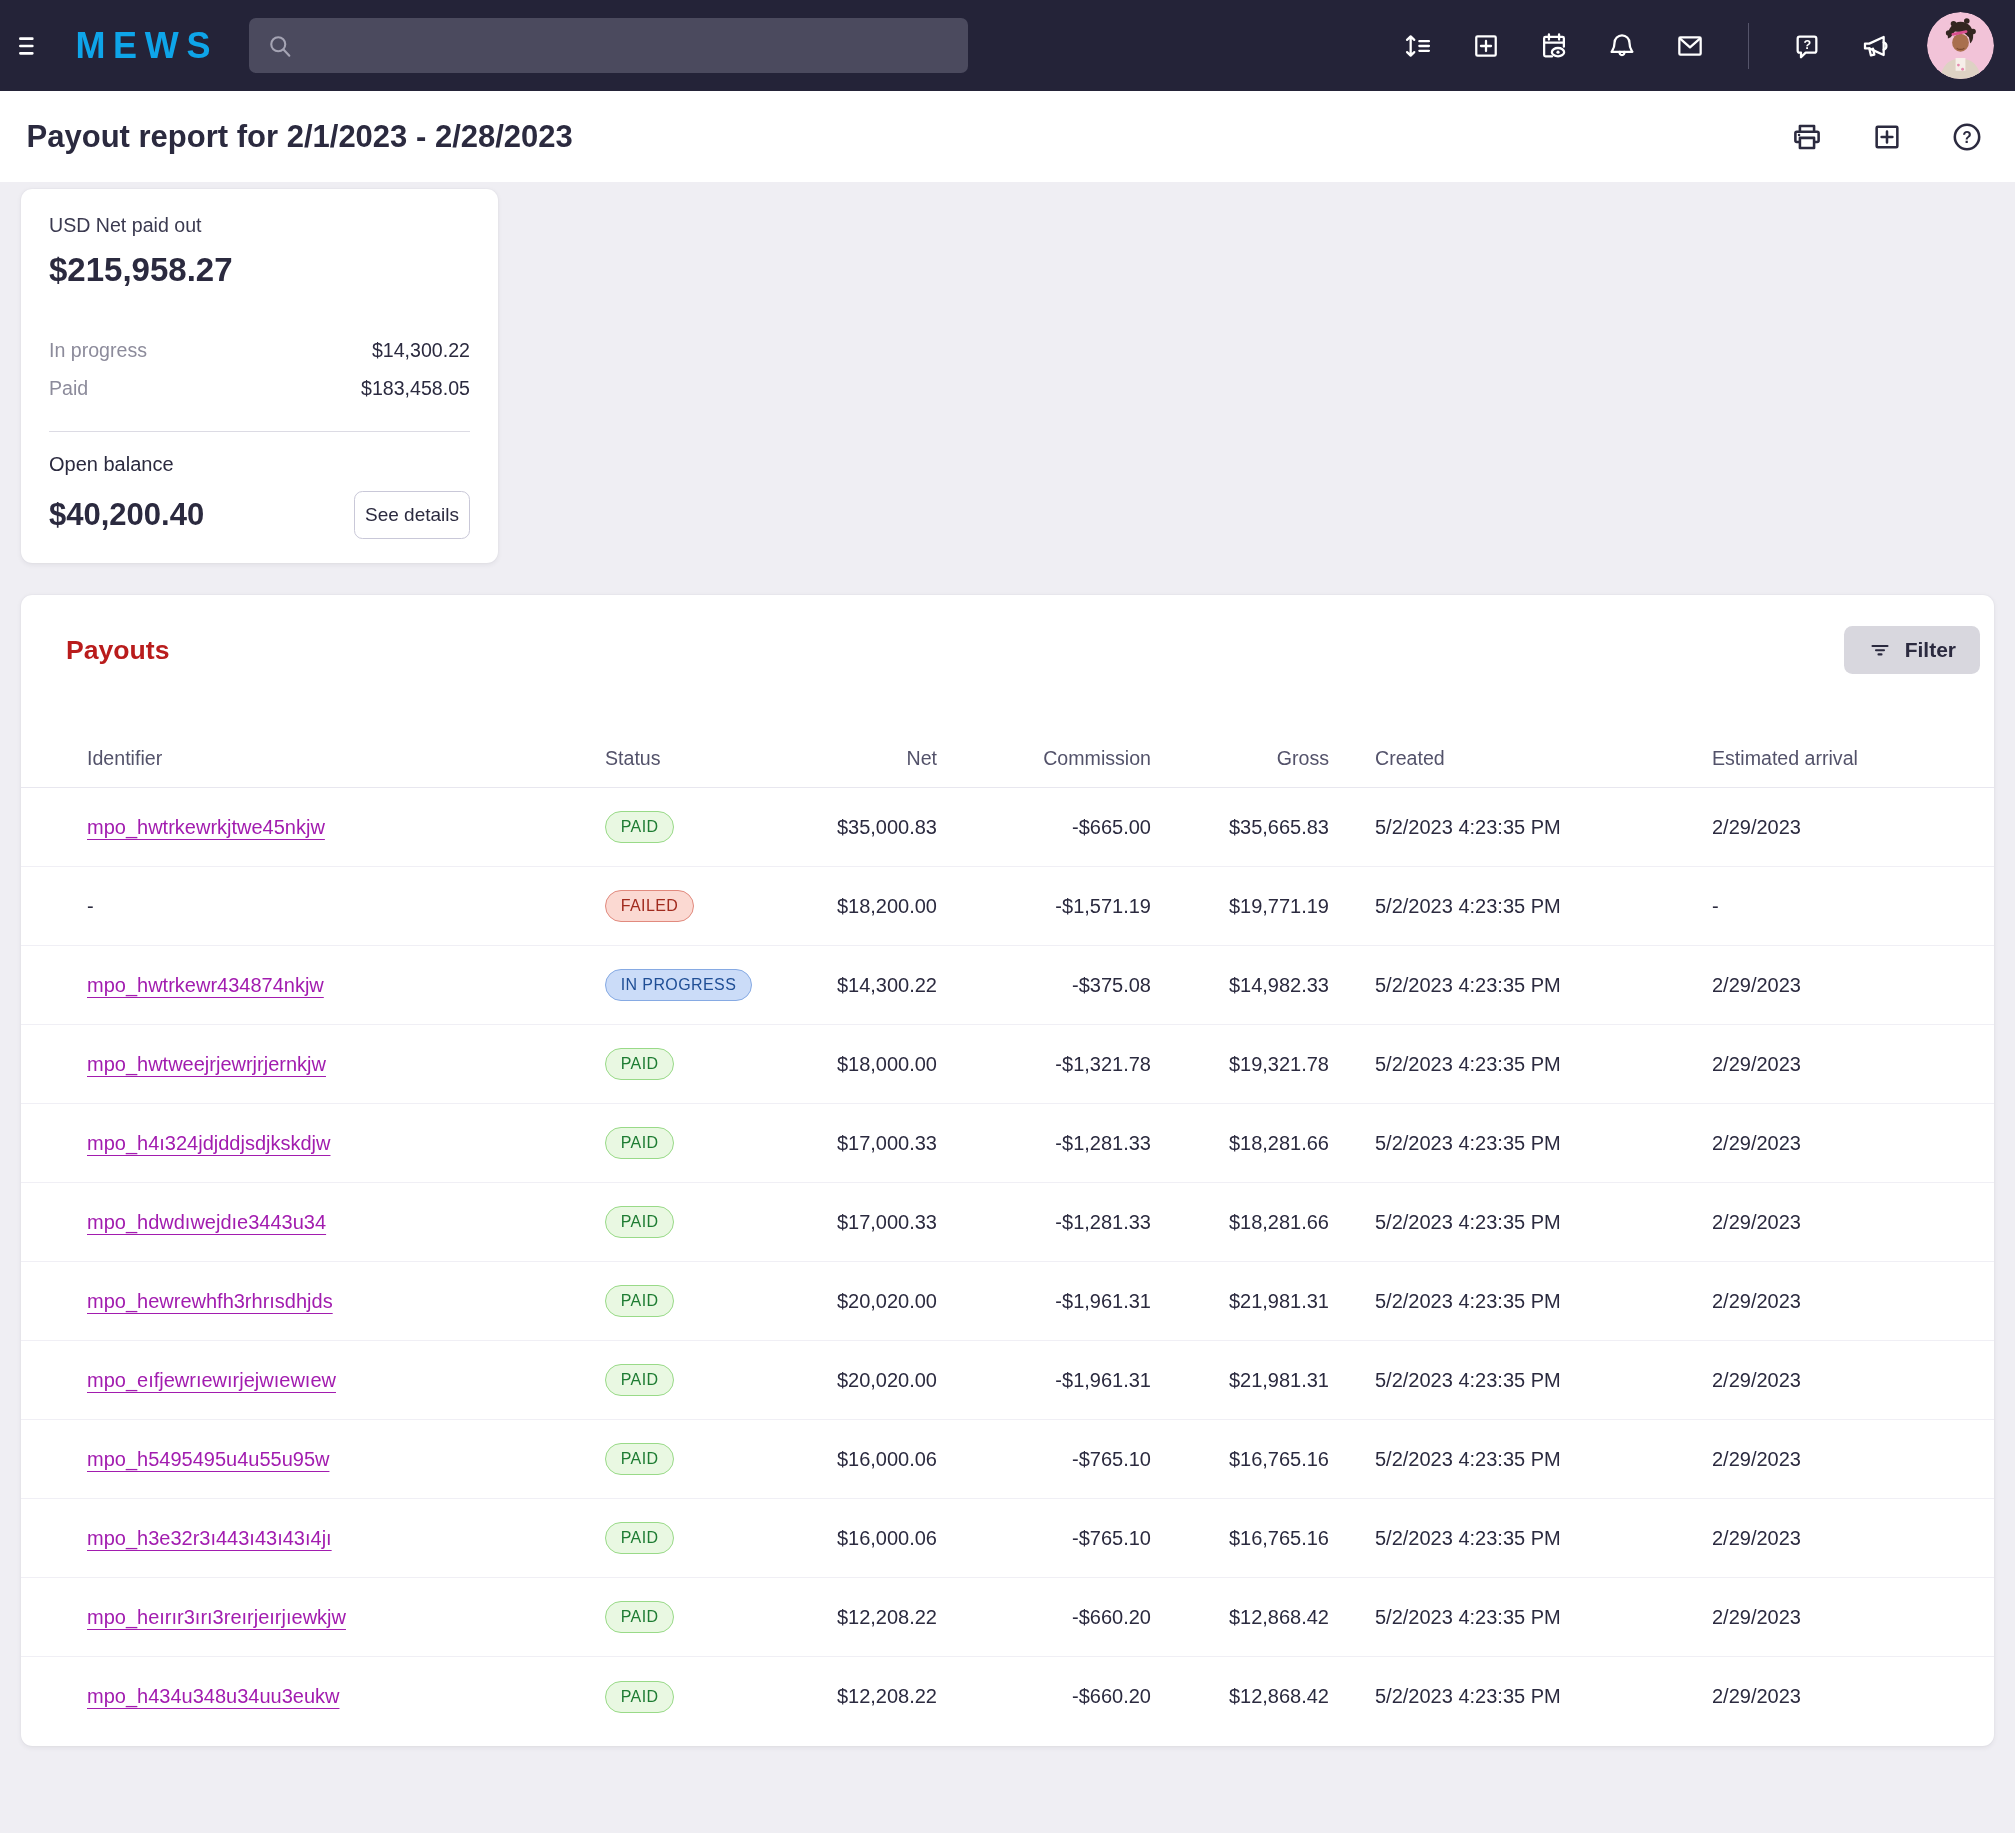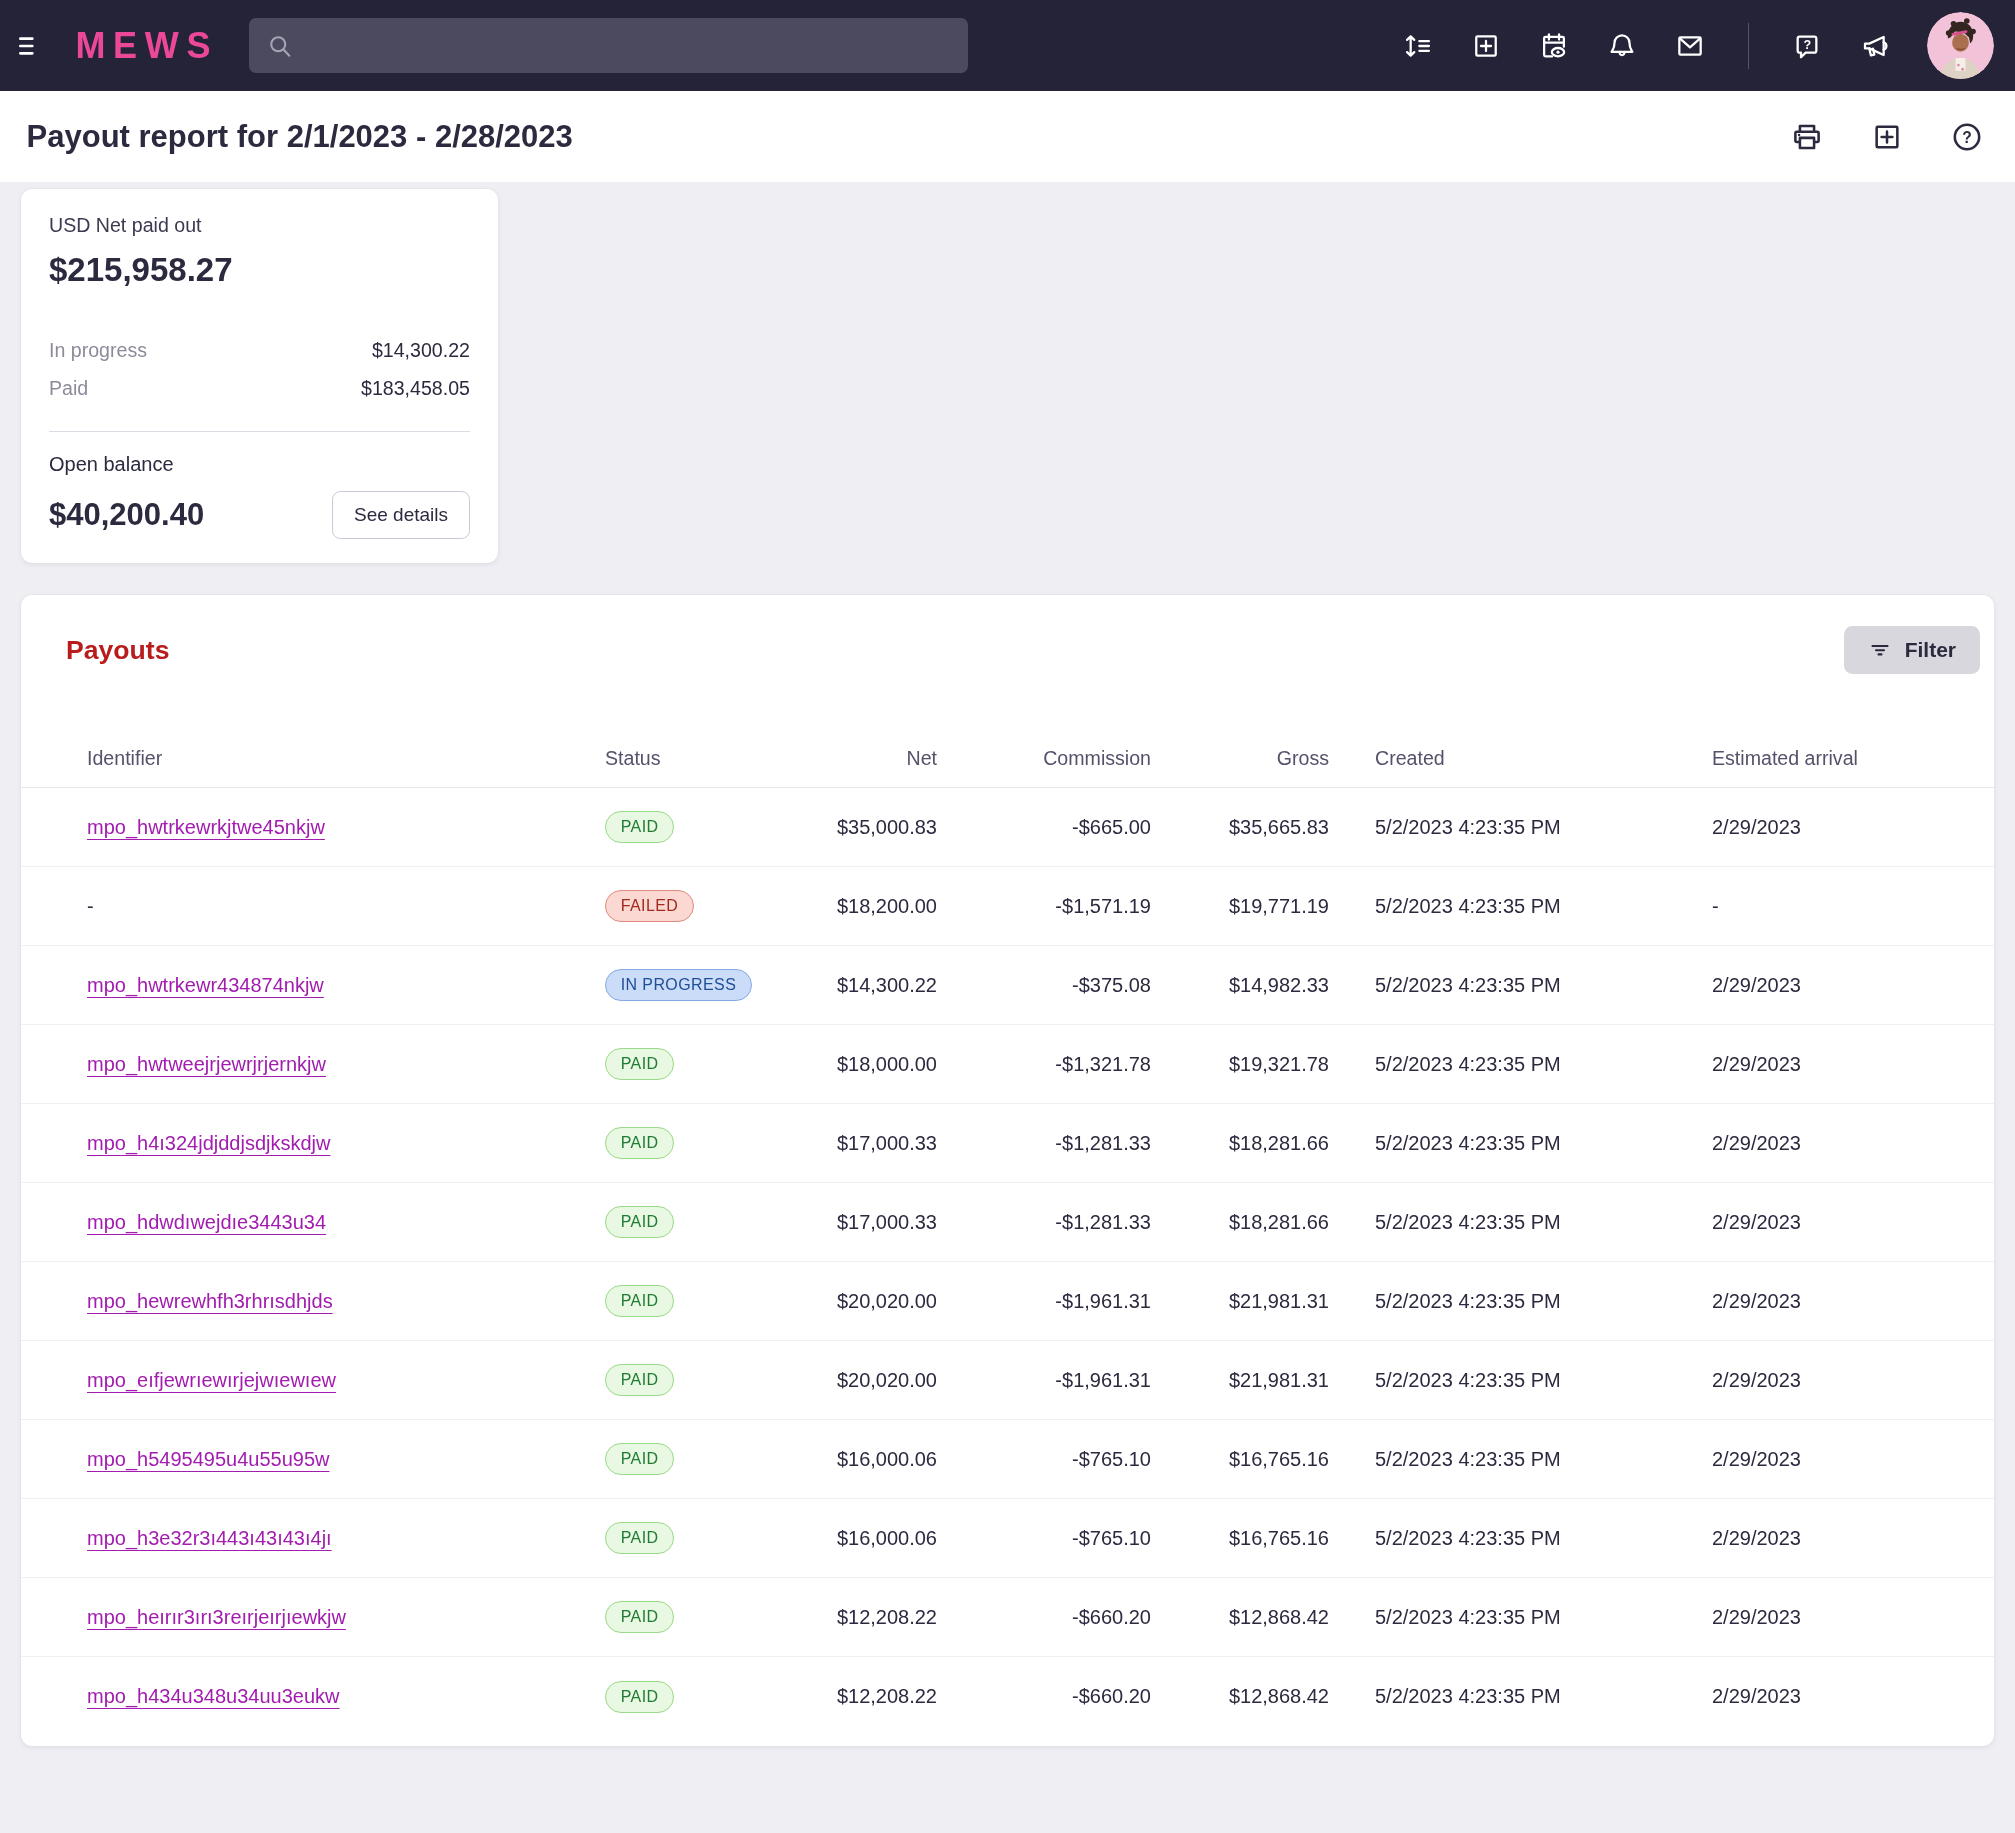--- a/index.html
+++ b/index.html
@@ -12,21 +12,21 @@
   }
   .app { display:flex; flex-direction:column; height:100%; }
 
   
   .navbar {
     height:91px; background:#242338; display:flex; align-items:center;
     padding:0 21px 0 15.4px; flex-shrink:0;
   }
   .hamburger { width:32px; height:32px; margin-right:28px; cursor:pointer; }
   .logo {
-    color:#ec4899; font-size:36px; font-weight:800; letter-spacing:7.7px;
+    color:#0ea5e9; font-size:36px; font-weight:800; letter-spacing:7.7px;
     margin-right:31px; user-select:none;
   }
   .search {
     width:719px; height:55px; background:#4b4a5e; border-radius:7px;
     display:flex; align-items:center; padding:0 17px;
   }
   .search svg { flex-shrink:0; margin-right:14px; }
   .search input {
     background:transparent; border:none; outline:none; width:100%;
     font-size:20px; color:#e8e7ef; font-family:"Liberation Sans",sans-serif;
@@ -60,21 +60,21 @@
   .summary-rows { margin-top:42px; }
   .summary-row { display:flex; justify-content:space-between; font-size:19.6px; line-height:38px; }
   .summary-row .lbl { color:#8c8b9b; }
   .summary-row .val { color:#2b2a3f; }
   .summary-divider { border:none; border-top:1.4px solid #dcdbe4; margin:24px 0 21px 0; }
   .open-label { font-size:20px; font-weight:500; color:#2b2a3f; }
   .open-row { display:flex; align-items:center; justify-content:space-between; margin-top:15.4px; }
   .open-amount { font-size:31px; font-weight:700; }
   .see-details {
     background:#fff; border:1.4px solid #c9c8d8; border-radius:8.4px;
-    font-size:19px; color:#2b2a3f; padding:12px 21px; cursor:pointer;
+    font-size:19px; color:#2b2a3f; padding:12px 10px; cursor:pointer;
     font-family:"Liberation Sans",sans-serif;
   }
 
   
   .payouts { margin-top:32px; padding:31px 0 9.8px 0; position:relative; }
   .payouts-head { display:flex; align-items:center; padding:0 14px 0 45px; }
   .payouts-title { font-size:26.6px; font-weight:700; color:#b91c1c; }
   .filter-btn {
     margin-left:auto; background:#d8d7de; border:none; border-radius:8.4px;
     display:flex; gap:12.6px; padding:12px 24px;

